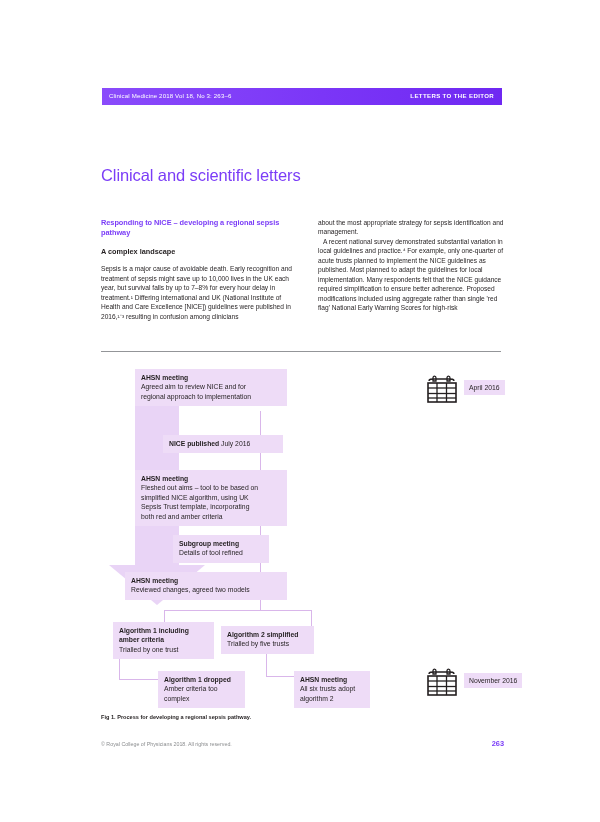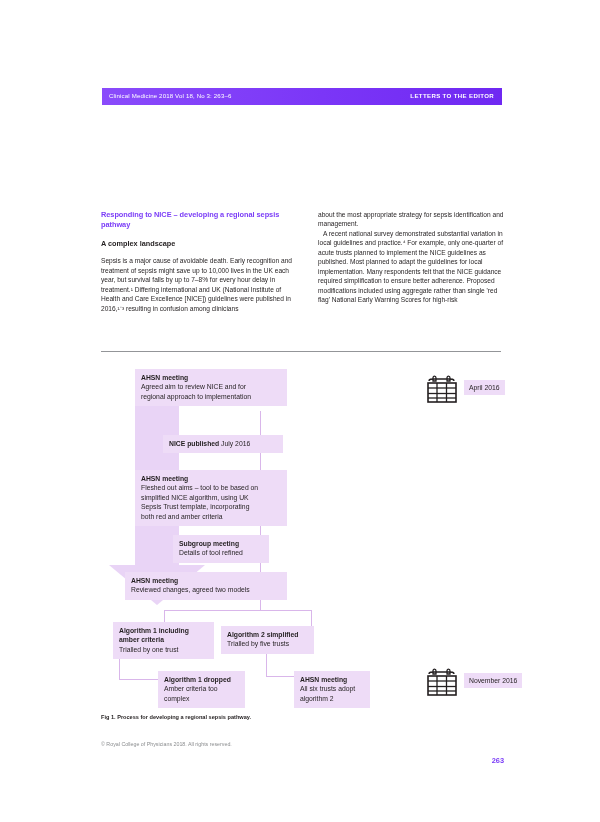--- a/index.html
+++ b/index.html
@@ -61,21 +61,21 @@
     top: 166px;
     font-size: 16.5px;
     color: #7b3df7;
     letter-spacing: -0.1px;
     white-space: nowrap;
   }
 
   
   .col {
     position: absolute;
-    top: 210px;
+    top: 218px;
     width: 192px;
   }
   .col-left  { left: 101px; }
   .col-right { left: 318px; }
 
   .art-title {
     font-size: 7.4px;
     font-weight: bold;
     color: #7b3df7;
     line-height: 10.2px;
@@ -191,33 +191,33 @@
     white-space: nowrap;
   }
   .footer-page {
     position: absolute;
     right: 96px;
     top: 739px;
     font-size: 7.4px;
     font-weight: bold;
     color: #7b3df7;
     white-space: nowrap;
-    margin-top: 17px;
   }
 </style>
 </head>
 <body>
 
 <div id="page">
 
   <div class="runhead">
     <span class="runhead-left">Clinical Medicine 2018 Vol 18, No 3: 263–6</span>
     <span class="runhead-right">LETTERS TO THE EDITOR</span>
   </div>
 
+  <div class="main-title">Clinical and scientific letters</div>
 
   <div class="col col-left">
     <div class="art-title">Responding to NICE – developing a regional sepsis pathway</div>
     <div class="art-subtitle">A complex landscape</div>
     <p class="body-par">Sepsis is a major cause of avoidable death. Early recognition and treatment of sepsis might save up to 10,000 lives in the UK each year, but survival falls by up to 7–8% for every hour delay in treatment.¹ Differing international and UK (National Institute of Health and Care Excellence [NICE]) guidelines were published in 2016,¹⁻³ resulting in confusion among clinicians</p>
   </div>
 
   <div class="col col-right">
     <p class="body-par">about the most appropriate strategy for sepsis identification and management.</p>
     <p class="body-par indent">A recent national survey demonstrated substantial variation in local guidelines and practice.⁴ For example, only one-quarter of acute trusts planned to implement the NICE guidelines as published. Most planned to adapt the guidelines for local implementation. Many respondents felt that the NICE guidance required simplification to ensure better adherence. Proposed modifications included using aggregate rather than single 'red flag' National Early Warning Scores for high-risk</p>

